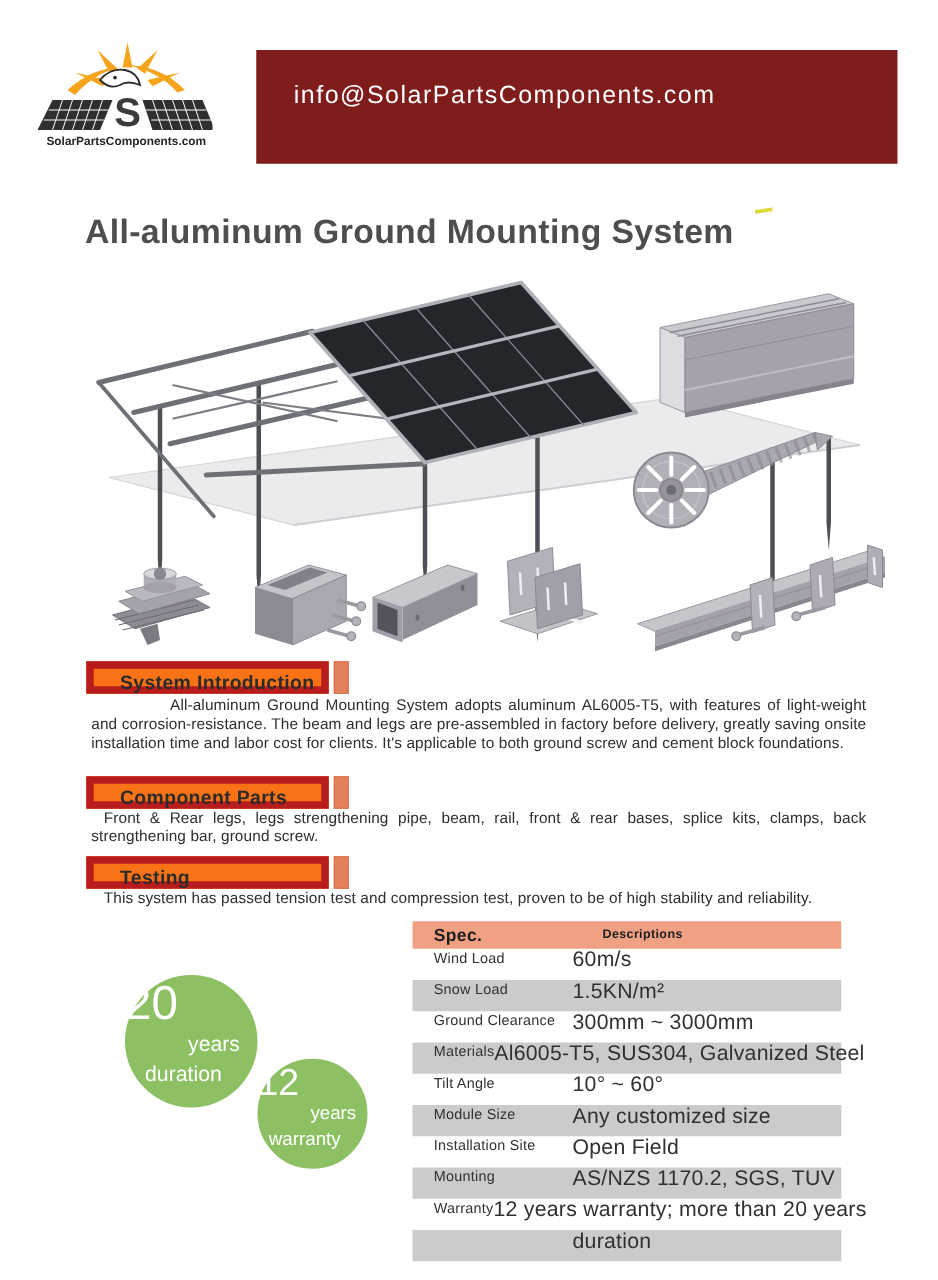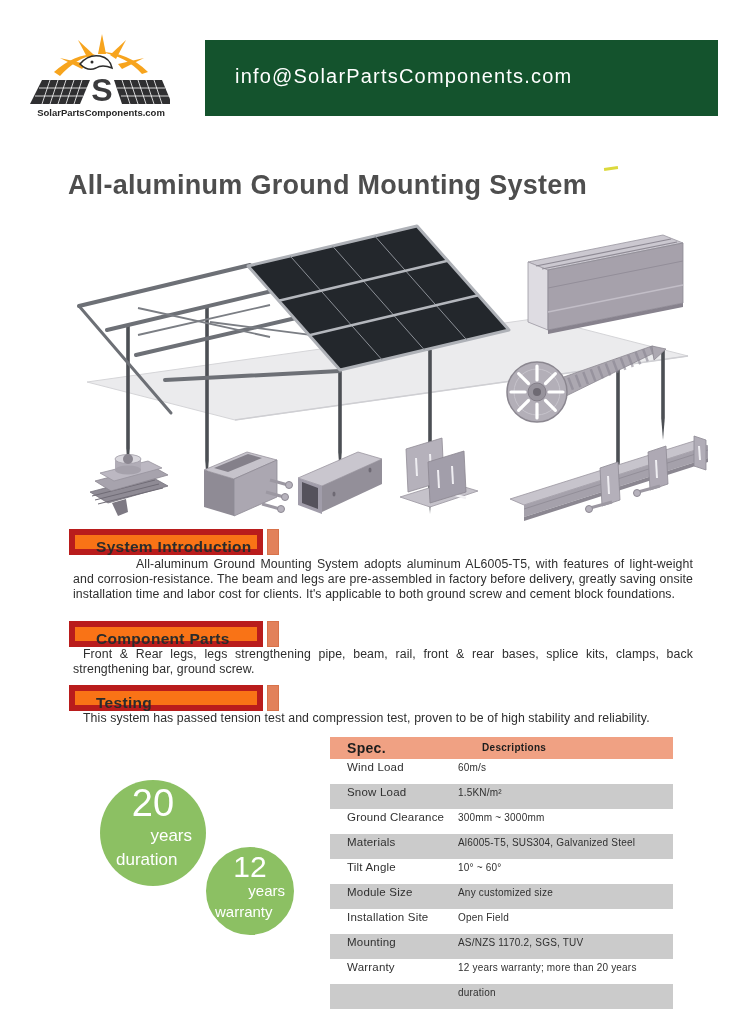--- a/index.html
+++ b/index.html
@@ -1,20 +1,20 @@
 <!DOCTYPE html>
 <html><head>
 <meta charset="utf-8">
 <style>
   html,body{margin:0;padding:0;background:#fff;}
   .page{position:relative;width:750px;height:1024px;background:#ffffff;overflow:hidden;
         font-family:"Liberation Sans",sans-serif;margin:0 auto;}
   
   .logo-wrap{position:absolute;left:30px;top:28px;width:140px;height:92px;}
-  .banner{position:absolute;left:205px;top:40px;width:513px;height:76px;background:#14532d;}
+  .banner{position:absolute;left:205px;top:40px;width:513px;height:91px;background:#7f1d1d;}
   .banner span{display:block;padding-left:30px;line-height:72px;font-size:20px;color:#ffffff;
                letter-spacing:1.2px;}
   
   .title{position:absolute;left:68px;top:170px;margin:0;font-size:27px;font-weight:bold;
          color:#4e4e4e;letter-spacing:.3px;}
   .yellow-mark{position:absolute;left:604px;top:167px;width:14px;height:3px;background:#dcd93c;
                transform:rotate(-8deg);}
   
   .hero{position:absolute;left:40px;top:215px;width:675px;height:320px;}
   
@@ -30,26 +30,26 @@
   
   .spec-table{position:absolute;left:330px;top:737px;width:343px;}
   .thead{display:flex;height:22px;background:#f0a183;gap:24px;}
   .thead .c1{width:128px;box-sizing:border-box;padding-left:17px;font-size:14px;font-weight:bold;
              color:#1d1d1d;line-height:22px;letter-spacing:.3px;}
   .thead .c2{flex:1;font-size:10px;font-weight:bold;color:#1d1d1d;line-height:22px;letter-spacing:.3px;}
   .trow{display:flex;height:25px;}
   .trow:nth-child(even){background:#cbcbcb;}
   .trow .c1{width:128px;box-sizing:border-box;padding-left:17px;font-size:11.5px;color:#303030;
             line-height:17px;letter-spacing:.2px;white-space:nowrap;}
-  .trow .c2{flex:1;font-size:10px;color:#303030;line-height:17px;letter-spacing:.2px;white-space:nowrap;}
+  .trow .c2{flex:1;font-size:17px;color:#303030;line-height:17px;letter-spacing:.2px;white-space:nowrap;}
   
   .badge{position:absolute;border-radius:50%;background:#8cc063;color:#fff;}
   .badge-20{left:100px;top:780px;width:106px;height:106px;z-index:1;}
   .badge-12{left:203px;top:844px;width:88px;height:88px;border:3px solid #ffffff;z-index:2;}
-  .badge .num{position:absolute;left:0;right:0;text-align:center;}
+  .badge .num{position:absolute;left:0;right:0;}
   .badge-20 .num{top:2px;font-size:38px;}
   .badge-12 .num{top:3px;font-size:30px;}
   .badge .unit{position:absolute;font-size:17px;}
   .badge-20 .unit{right:14px;top:46px;}
   .badge-12 .unit{right:9px;top:35px;font-size:15px;}
   .badge .lbl{position:absolute;font-size:17px;}
   .badge-20 .lbl{left:16px;top:70px;}
   .badge-12 .lbl{left:9px;top:56px;font-size:15px;}
 </style>
 </head>

